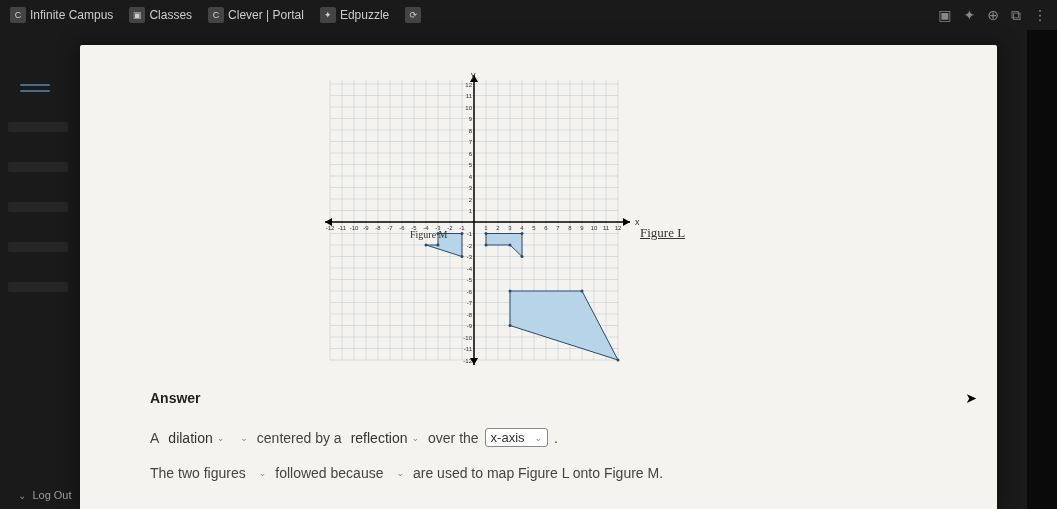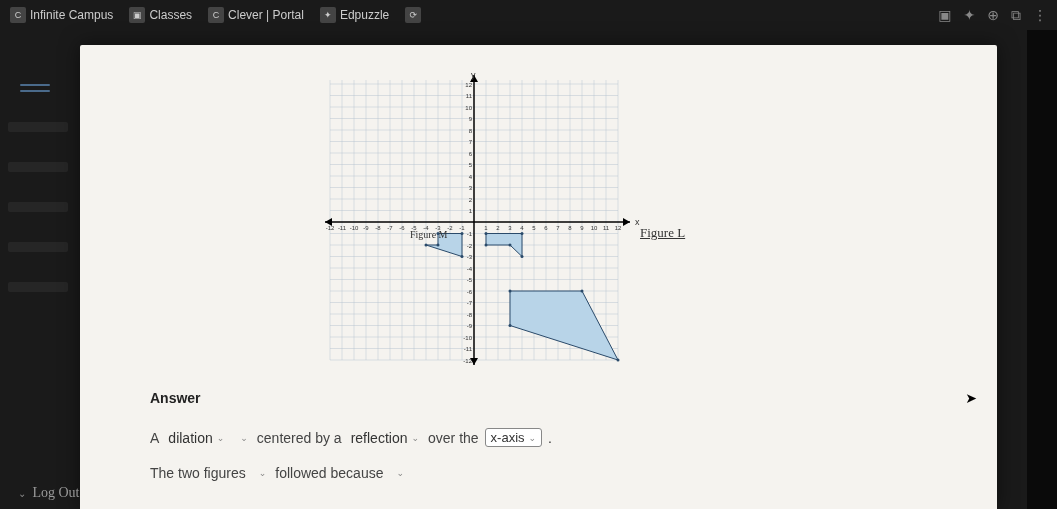--- a/index.html
+++ b/index.html
@@ -9,30 +9,30 @@
 .tab-text { color: #ccc; font-size: 12px; margin-right: 12px; }
 .toolbar-right { margin-left: auto; display: flex; gap: 12px; align-items: center; }
 .toolbar-icon { color: #888; font-size: 14px; }
 .content-wrap { position: absolute; top: 30px; left: 0; right: 30px; bottom: 0; background: #1a1a1a; padding: 15px 0 0 0; }
 .page { background: #f5f3ef; margin: 0 30px 0 80px; height: 100%; position: relative; border-radius: 2px 2px 0 0; box-shadow: 0 0 20px rgba(0,0,0,0.5); }
 .sidebar-left { position: absolute; left: 0; top: 50px; width: 75px; height: 400px; }
 .sidebar-line { width: 30px; height: 2px; background: #4a6a8a; margin: 4px 0 4px 20px; border-radius: 1px; }
 .sidebar-block { width: 60px; height: 10px; background: #3a3a3a; margin: 30px 0 0 8px; border-radius: 2px; opacity: 0.4; }
 .logout-area { position: absolute; bottom: 8px; left: 18px; display: flex; align-items: center; gap: 6px; }
 .logout-chev { color: #888; font-size: 10px; }
-.logout-text { color: #999; font-size: 14px; font-family: Liberation Serif, serif; }
+.logout-text { color: #999; font-size: 11px; }
 .graph-container { position: absolute; top: 25px; left: 220px; width: 380px; height: 310px; }
 .graph-svg { width: 100%; height: 100%; }
 .figure-label-l { position: absolute; top: 180px; left: 560px; font-size: 13px; color: #333; font-family: Georgia, serif; text-decoration: underline; }
 .answer-section { position: absolute; bottom: 0; left: 70px; right: 30px; padding: 10px 0; }
 .answer-heading { font-weight: bold; font-size: 14px; color: #222; margin-bottom: 22px; }
 .answer-row { display: flex; align-items: center; gap: 6px; margin-bottom: 18px; font-size: 14px; color: #333; flex-wrap: wrap; }
 .static-text { color: #444; }
 .dropdown-inline { display: inline-flex; align-items: center; gap: 4px; color: #333; padding: 1px 3px; }
-.dropdown-boxed { display: inline-flex; align-items: center; gap: 4px; border: 1px solid #888; border-radius: 3px; padding: 1px 5px; background: #fff; font-size: 13px; }
+.dropdown-boxed { display: inline-flex; align-items: center; gap: 10px; border: 1px solid #888; border-radius: 3px; padding: 1px 5px; background: #fff; font-size: 13px; }
 .chev { color: #888; font-size: 9px; }
 .period { color: #333; }
 .cursor { position: absolute; right: 20px; top: 345px; font-size: 14px; color: #000; }
 </style>
 </head>
 <body>
 
 <div class="browser-bar">
   <span class="tab-icon">C</span>
   <span class="tab-text">Infinite Campus</span>
@@ -232,20 +232,21 @@
         <span class="static-text">The two figures</span>
         <span class="dropdown-inline">
           <span></span>
           <span class="chev">⌄</span>
         </span>
         <span class="static-text">followed because</span>
         <span class="dropdown-inline">
           <span></span>
           <span class="chev">⌄</span>
         </span>
+        <span class="static-text">are used to map Figure L onto Figure M.</span>
       </div>
     </div>
 
     <div class="cursor">➤</div>
   </div>
 
   <div class="logout-area">
     <span class="logout-chev">⌄</span>
     <span class="logout-text">Log Out</span>
   </div>

